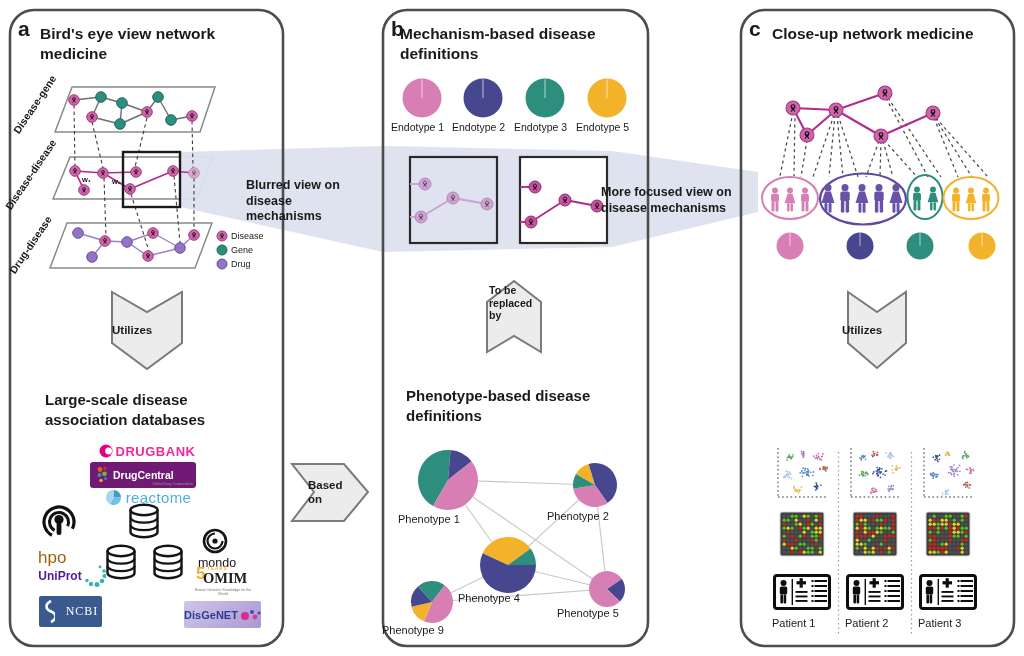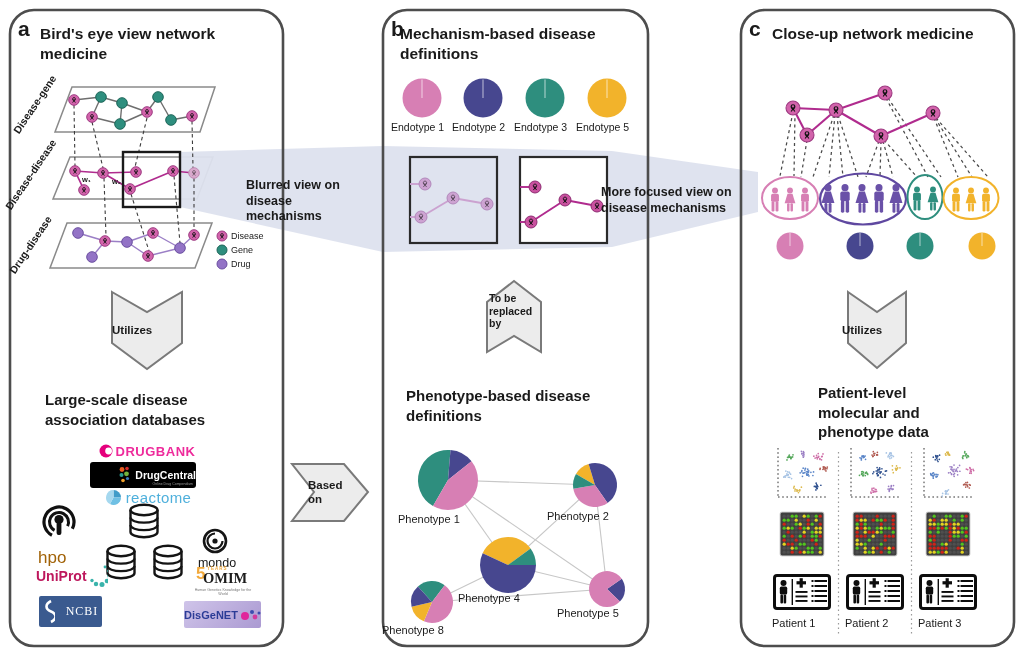--- a/index.html
+++ b/index.html
@@ -16,29 +16,29 @@
   .beamtxt{font-size:12.5px;font-weight:bold;line-height:1.25;}
   .lab{font-size:10.5px;}
   .lab2{font-size:11px;}
   .laylab{font-size:10.5px;font-weight:bold;transform:rotate(-56deg);transform-origin:0 50%;white-space:nowrap;}
   .wlab{font-size:7.5px;font-weight:bold;}
   .leglab{font-size:9px;}
   
   .logo{position:absolute;z-index:3;display:flex;align-items:center;justify-content:center;}
   .drugbank{left:86px;top:443px;width:122px;height:16px;gap:3px;}
   .drugbank span{font-size:13px;font-weight:800;letter-spacing:.5px;color:#EE2A9B;}
-  .drugcentral{left:90px;top:462px;width:106px;height:26px;background:#000000;border-radius:3px;
-               justify-content:flex-end;padding-left:15px;box-sizing:border-box;}
+  .drugcentral{left:90px;top:462px;width:106px;height:26px;background:#701a75;border-radius:3px;
+               justify-content:flex-start;padding-left:5px;box-sizing:border-box;}
   .drugcentral .dctxt{color:#fff;font-size:10.5px;font-weight:800;margin-left:3px;}
   .drugcentral .dcsub{position:absolute;right:3px;bottom:2px;font-size:3.5px;color:#9a9a9a;}
   .reactome{left:96px;top:488px;width:104px;height:18px;gap:4px;}
   .reactome span{font-size:15px;color:#4FB0DC;letter-spacing:.4px;}
   .hpotxt{left:38px;top:548px;width:44px;text-align:left;font-size:17px;color:#a16207;}
   .uniprot{left:36px;top:565px;width:72px;height:22px;gap:2px;}
-  .uniprot span{font-size:14px;font-weight:800;color:#be185d;}
+  .uniprot span{font-size:12px;font-weight:800;color:#4c1d95;}
   .ncbi{left:39px;top:596px;width:63px;height:31px;background:#3A5A8F;border-radius:2px;gap:11px;}
   .ncbi span{font-family:"Liberation Serif",serif;font-size:12px;color:#fff;letter-spacing:1px;}
   .mondotxt{left:196px;top:556px;width:42px;text-align:center;font-size:12.5px;color:#151515;}
   .omim{left:194px;top:564px;width:58px;height:34px;}
   .omim .o5{position:absolute;left:2px;top:0;font-size:17px;font-weight:800;color:#F2A93B;}
   .omim .oy{position:absolute;left:13px;top:2px;font-size:4.5px;letter-spacing:1px;color:#F2A93B;font-weight:bold;}
   .omim .om{position:absolute;left:9px;top:6px;font-family:"Liberation Serif",serif;font-size:14.5px;font-weight:bold;color:#1c1c1c;}
   .omim .otag{position:absolute;left:0;top:24px;width:58px;text-align:center;font-size:3.6px;color:#777;}
   .disgenet{left:184px;top:601px;width:77px;height:27px;border-radius:2px;
             background:linear-gradient(135deg,#cfc4e9,#ab9ad2);gap:1px;}
@@ -1072,34 +1072,33 @@
 
 <div class="txt head c" style="left:45px;top:390px;width:204px;">Large-scale disease association databases</div>
 <div class="txt chev c" style="left:308px;top:478px;width:44px;">Based on</div>
 
 <div class="txt letter" style="left:391px;top:16px;">b</div>
 <div class="txt ptitle c" style="left:400px;top:24px;width:232px;">Mechanism-based disease definitions</div>
 <div class="txt lab c" style="left:391px;top:121px;width:62px;">Endotype 1</div>
 <div class="txt lab c" style="left:452px;top:121px;width:62px;">Endotype 2</div>
 <div class="txt lab c" style="left:514px;top:121px;width:62px;">Endotype 3</div>
 <div class="txt lab c" style="left:576px;top:121px;width:62px;">Endotype 5</div>
-<div class="txt banner3 c" style="left:489px;top:292px;width:48px;">To be replaced by</div>
+<div class="txt banner3 c" style="left:489px;top:284px;width:48px;">To be replaced by</div>
 <div class="txt head c" style="left:406px;top:386px;width:220px;">Phenotype-based disease definitions</div>
 <div class="txt lab2 c" style="left:398px;top:513px;width:100px;">Phenotype 1</div>
 <div class="txt lab2 c" style="left:547px;top:510px;width:100px;">Phenotype 2</div>
-<div class="txt lab2 c" style="left:382px;top:624px;width:100px;">Phenotype 8</div>
+<div class="txt lab2 c" style="left:382px;top:624px;width:100px;">Phenotype 9</div>
 <div class="txt lab2 c" style="left:458px;top:592px;width:100px;">Phenotype 4</div>
 <div class="txt lab2 c" style="left:557px;top:607px;width:100px;">Phenotype 5</div>
 
 <div class="txt beamtxt c" style="left:601px;top:185px;width:150px;">More focused view on disease mechanisms</div>
 
 <div class="txt letter" style="left:749px;top:16px;">c</div>
 <div class="txt ptitle c" style="left:772px;top:24px;width:210px;">Close-up network medicine</div>
 <div class="txt chev c" style="left:842px;top:323px;width:70px;">Utilizes</div>
-<div class="txt head c" style="left:818px;top:383px;width:118px;">Patient-level molecular and phenotype data</div>
 <div class="txt lab2 c" style="left:772px;top:617px;width:60px;">Patient 1</div>
 <div class="txt lab2 c" style="left:845px;top:617px;width:60px;">Patient 2</div>
 <div class="txt lab2 c" style="left:918px;top:617px;width:60px;">Patient 3</div>
 
 <div class="logo drugbank">
   <svg width="14" height="14">
         <circle cx="7" cy="7" r="6.5" fill="#E5007D"></circle>
         <circle cx="9.6" cy="7" r="3.4" fill="#fff"></circle>
       </svg>
   <span>DRUGBANK</span>

